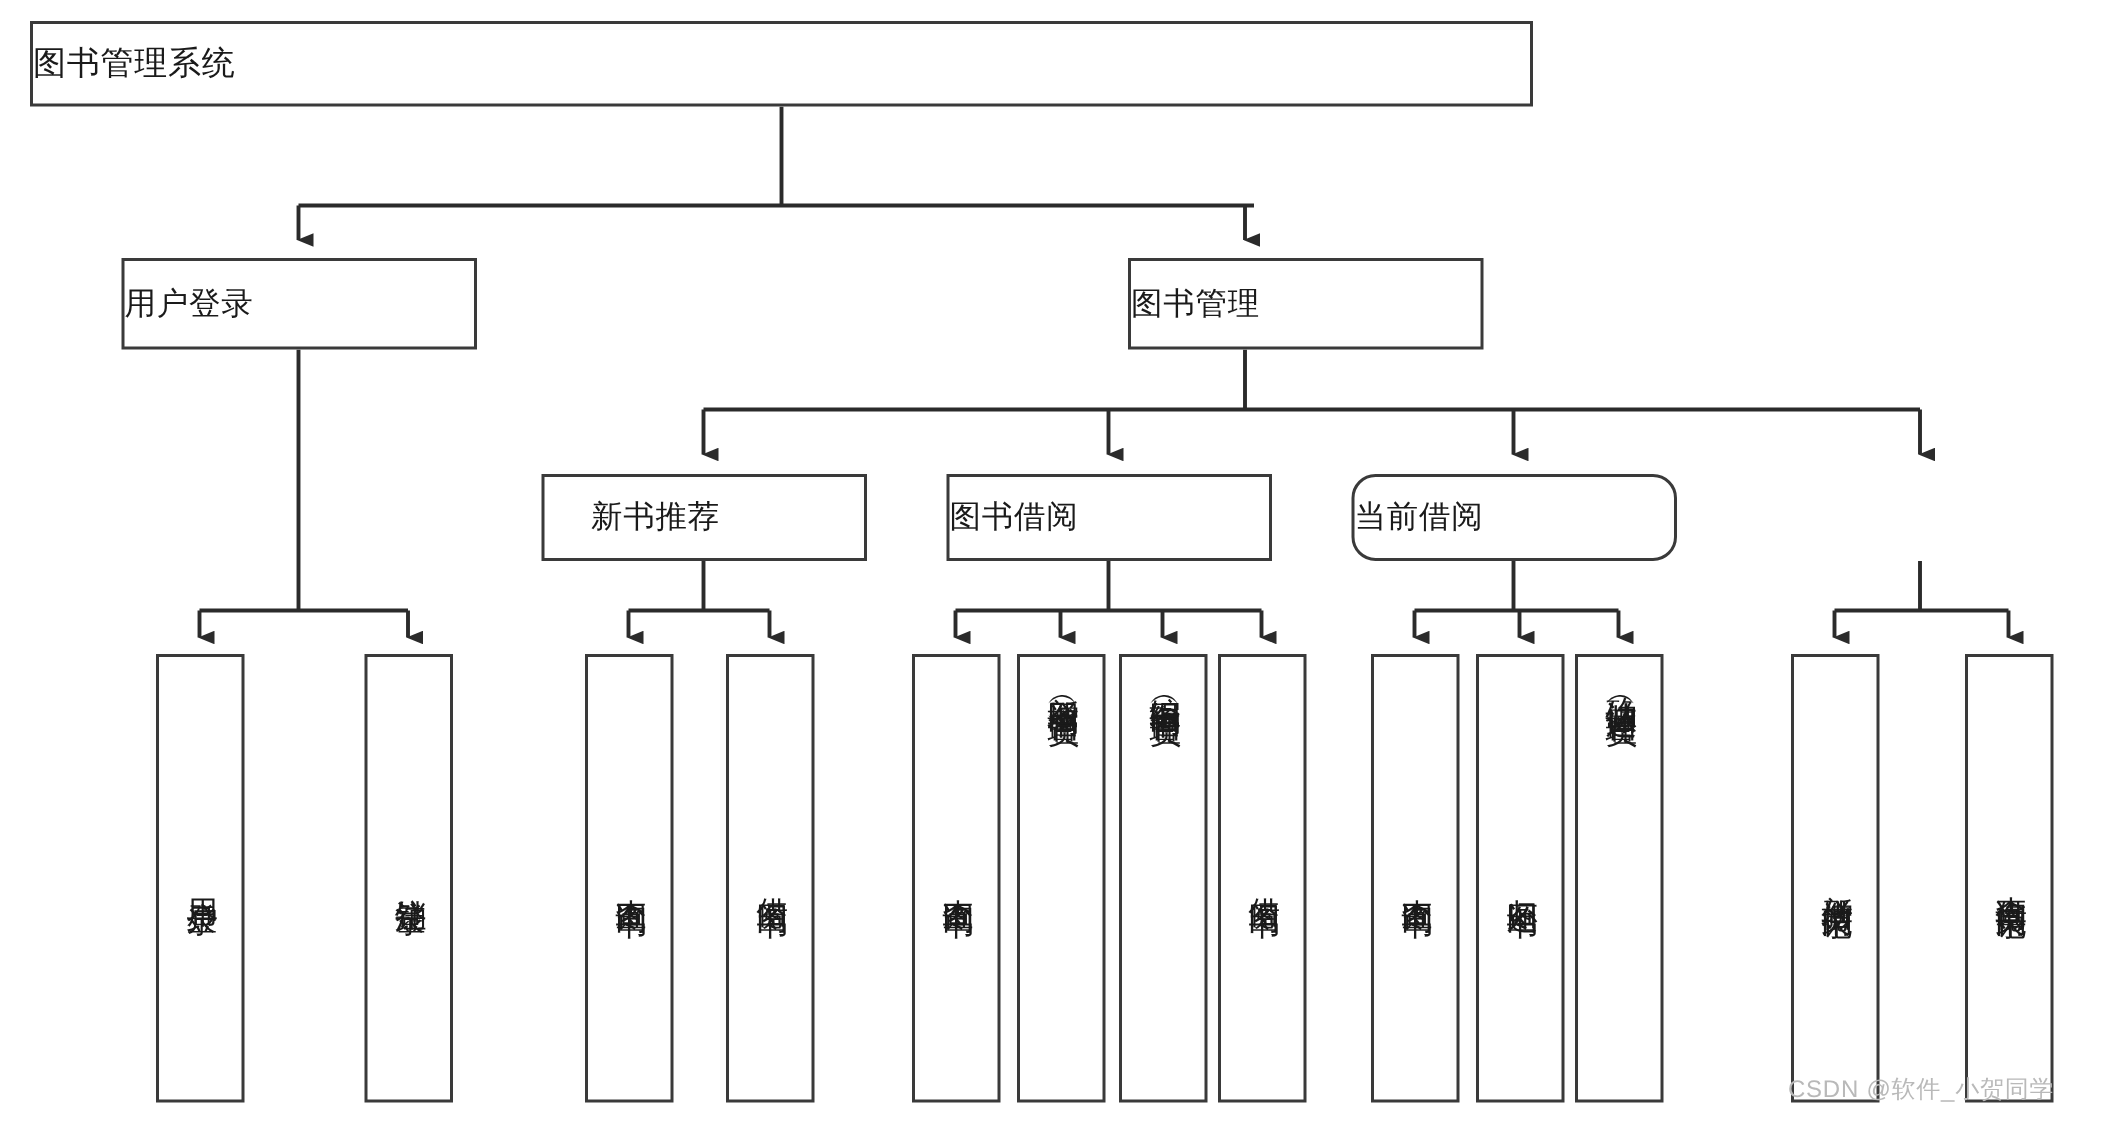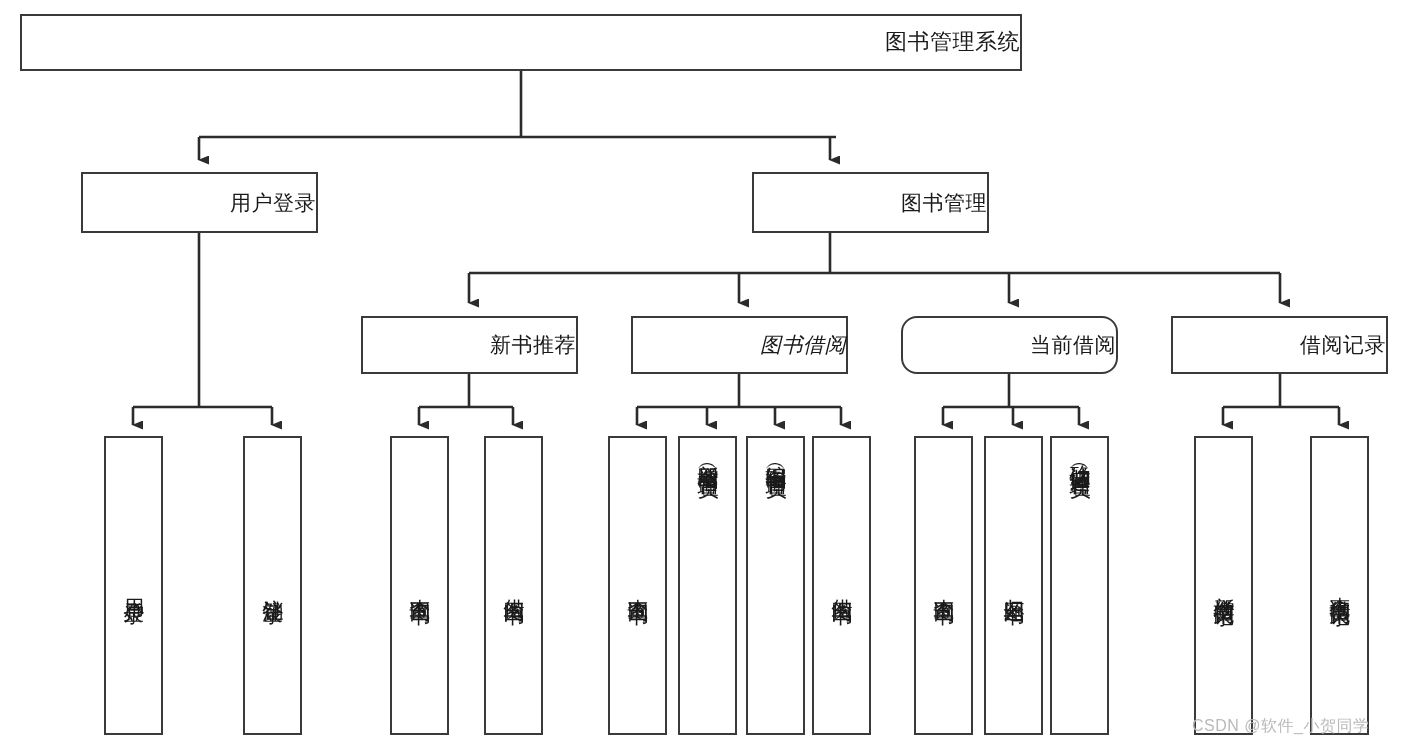--- a/index.html
+++ b/index.html
@@ -26,21 +26,21 @@
     height: 747px;
     pointer-events: none;
   }
   .node {
     position: absolute;
     box-sizing: border-box;
     background: #ffffff;
     border: 2.5px solid #3a3a3a;
     display: flex;
     align-items: center;
-    justify-content: flex-end;
+    justify-content: flex-start;
     color: #1a1a1a;
     z-index: 2;
   }
   .node .lbl {
     display: block;
     text-align: center;
     letter-spacing: 0.5px;
   }
   
   .node.horiz .lbl {
@@ -143,31 +143,28 @@
   </div>
 
   <div class="node horiz" style="left:752px; top:172px; width:237px; height:61px;">
     <span class="lbl">图书管理</span>
   </div>
 
   <div class="node horiz" style="left:361px; top:316px; width:217px; height:58px;padding-left:31px;">
     <span class="lbl">新书推荐</span>
   </div>
 
-  <div class="node horiz" style="left:631px; top:316px; width:217px; height:58px;font-style:italic;">
+  <div class="node horiz" style="left:631px; top:316px; width:217px; height:58px;">
     <span class="lbl">图书借阅</span>
   </div>
 
   <div class="node horiz" style="left:901px; top:316px; width:217px; height:58px;border-radius:16px;">
     <span class="lbl">当前借阅</span>
   </div>
 
-  <div class="node horiz" style="left:1171px; top:316px; width:217px; height:58px;">
-    <span class="lbl">借阅记录</span>
-  </div>
 
   <div class="node vert mid" style="left:104px; top:436px; width:59px; height:299px;">
     <span class="lbl">用户登录</span>
   </div>
 
   <div class="node vert mid" style="left:243px; top:436px; width:59px; height:299px;">
     <span class="lbl">注销登录</span>
   </div>
 
   <div class="node vert mid" style="left:390px; top:436px; width:59px; height:299px;">

